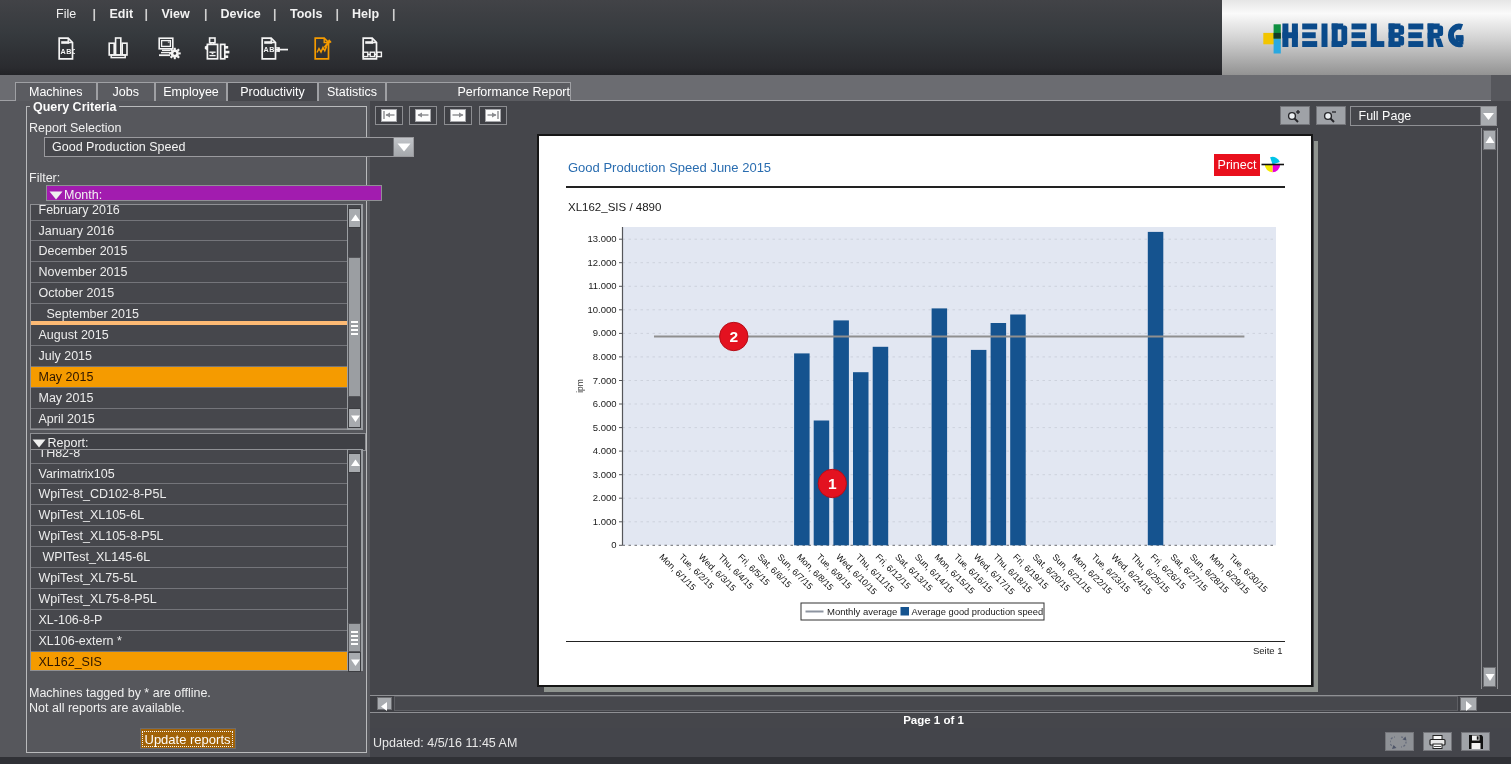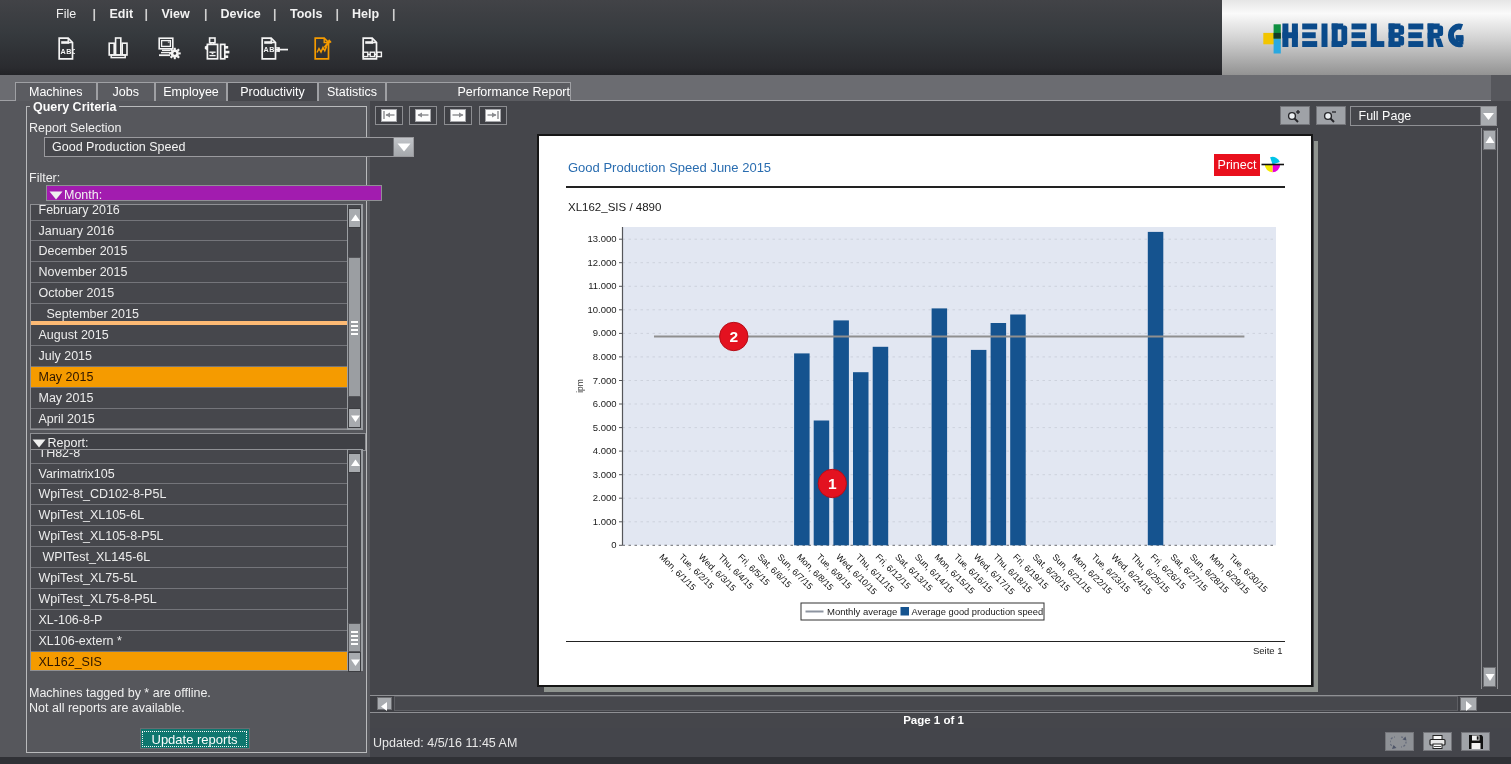--- a/index.html
+++ b/index.html
@@ -235,21 +235,21 @@
 <div style="position:absolute;left:2.5px;top:7.5px;width:6.5px;height:1.5px;background:#fdfdfd"></div>
 <div style="position:absolute;left:2.5px;top:11.5px;width:6.5px;height:1.5px;background:#fdfdfd"></div>
 <div style="position:absolute;left:2.5px;top:15.5px;width:6.5px;height:1.5px;background:#fdfdfd"></div>
 <div style="position:absolute;left:2.5px;top:19.5px;width:6.5px;height:1.5px;background:#fdfdfd"></div>
 </div>
   </div>
 
 <div class="ab" style="left:29px;top:686px;font-size:12.5px;color:#f0f0f0">Machines tagged by * are offline.</div>
 <div class="ab" style="left:29px;top:700.5px;font-size:12.5px;color:#f0f0f0">Not all reports are available.</div>
 
-<div class="ab" style="left:139.5px;top:728px;width:110px;height:21px;background:#0f766e;border:1px solid #6a6b70;box-sizing:border-box">
+<div class="ab" style="left:139.5px;top:728px;width:96px;height:21px;background:#a16207;border:1px solid #6a6b70;box-sizing:border-box">
   <div style="position:absolute;left:1.5px;top:1.5px;right:1.5px;bottom:1.5px;border:1px dotted #f4f4f4;text-align:center;font-size:13px;color:#fdfdfd;line-height:15px">Update reports</div>
 </div>
 
 <div style="position:absolute;left:374.5px;top:105.5px;width:28px;height:19px;background:#3f4045;border:1px solid #8c8d91;box-sizing:border-box">
     <div style="position:absolute;left:5px;top:2.5px;width:16px;height:12.5px;background:#fdfdfd;border:1px solid #a5a6aa;box-sizing:border-box">
       <svg width="14" height="10" viewBox="0 0 14 10" style="position:absolute;left:0;top:0">
         <line x1="2" y1="1" x2="2" y2="9" stroke="#8a8b8f" stroke-width="1.4"></line>
         <line x1="4" y1="5" x2="12.5" y2="5" stroke="#8a8b8f" stroke-width="1.4"></line>
         <polygon points="3.5,5 8,2.4 8,7.6" fill="#8a8b8f"></polygon>
       </svg>

